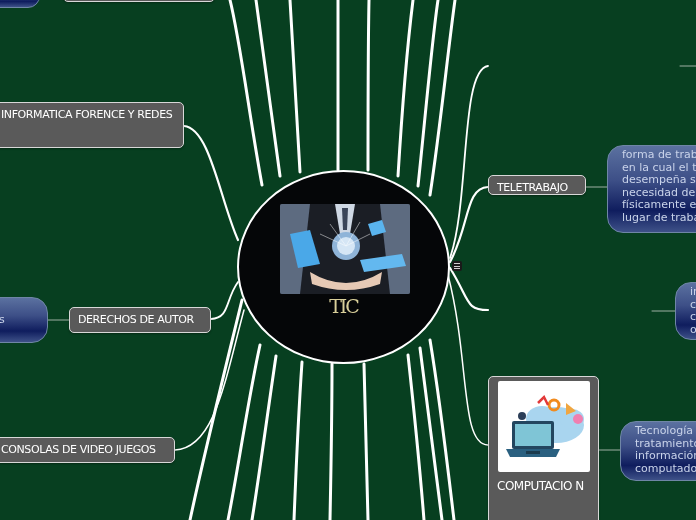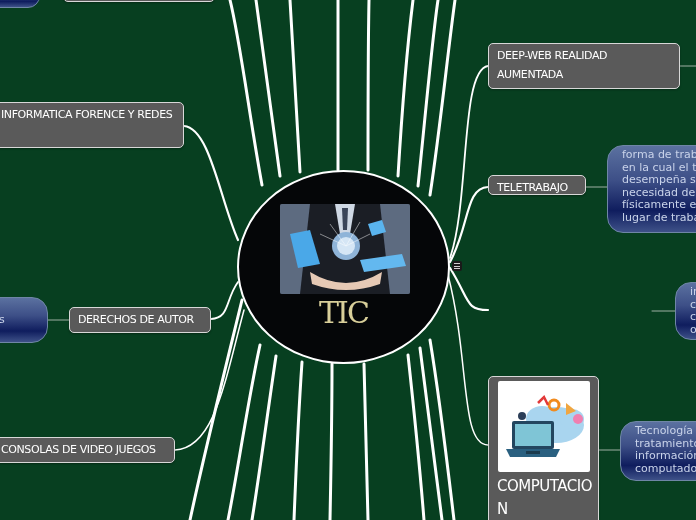--- a/index.html
+++ b/index.html
@@ -30,21 +30,21 @@
     border-radius:50%; background:#050608; border:2px solid #ffffff;
     box-sizing:border-box;
   }
   .center-img {
     position:absolute; left:41px; top:32px; width:130px; height:90px;
     border-radius:2px; overflow:hidden;
     background:radial-gradient(ellipse at 55% 45%, #c9d4e0 0%, #7d8ca0 40%, #3a4252 80%);
   }
   .center-title {
     position:absolute; left:0; width:100%; top:123px; text-align:center;
-    color:#d9cf9a; font-family:"DejaVu Serif", serif; font-size:30px; letter-spacing:-2px;
+    color:#d9cf9a; font-family:"DejaVu Serif", serif; font-size:19px; letter-spacing:-2px;
   }
   .menu-icon {
     position:absolute; left:452px; top:261px; width:10px; height:10px;
     background:#1a1a1a; border-radius:2px;
   }
   .menu-icon i { position:absolute; left:2px; width:6px; height:1px; background:#cfcfcf; }
 </style>
 </head>
 <body>
 
@@ -124,21 +124,20 @@
     </div>
     <div class="center-title">TIC</div>
   </div>
 
   <div class="menu-icon">
     <i style="top:2px"></i>
       <i style="top:4.5px"></i>
       <i style="top:7px"></i>
   </div>
 
-  <div class="topic" style="left:488px;top:43px;width:192px;height:46px;">DEEP-WEB REALIDAD AUMENTADA</div>
 
   <div class="topic" style="left:488px;top:175px;width:98px;height:20px;">TELETRABAJO</div>
   <div class="note" style="left:607px;top:145px;width:110px;height:88px;padding-top:3px;">
     <div>forma de trab</div>
     <div>en la cual el t</div>
     <div>desempeña s</div>
     <div>necesidad de</div>
     <div>físicamente e</div>
     <div>lugar de traba</div>
   </div>
@@ -160,21 +159,21 @@
         <path d="M68 22 L78 30 L68 34 Z" fill="#f0a640"></path>
         <circle cx="56" cy="24" r="5" fill="none" stroke="#f18b1e" stroke-width="3"></circle>
         <path d="M40 22 L46 16 L50 24" stroke="#e23a3a" stroke-width="2.5" fill="none"></path>
         <circle cx="24" cy="35" r="4" fill="#2c3e58"></circle>
         <rect x="14" y="40" width="42" height="28" fill="#23465f" rx="2"></rect>
         <rect x="17" y="43" width="36" height="22" fill="#7fc5d6"></rect>
         <path d="M8 68 L62 68 L58 76 L12 76 Z" fill="#2a6080"></path>
         <rect x="28" y="70" width="14" height="3" fill="#1b3a4d"></rect>
       </svg>
     </div>
-    <div style="position:absolute;left:8px;top:98px;width:98px;font-size:15px;line-height:23px;letter-spacing:-0.5px;word-break:break-all;">COMPUTACIO N</div>
+    <div style="position:absolute;left:8px;top:98px;width:98px;font-size:12px;line-height:23px;letter-spacing:-0.5px;word-break:break-all;">COMPUTACIO N</div>
   </div>
   <div class="note" style="left:620px;top:421px;width:100px;height:60px;padding-top:3px;">
     <div>Tecnología</div>
     <div>tratamiento</div>
     <div>información</div>
     <div>computado</div>
   </div>
 
 </div>
 

